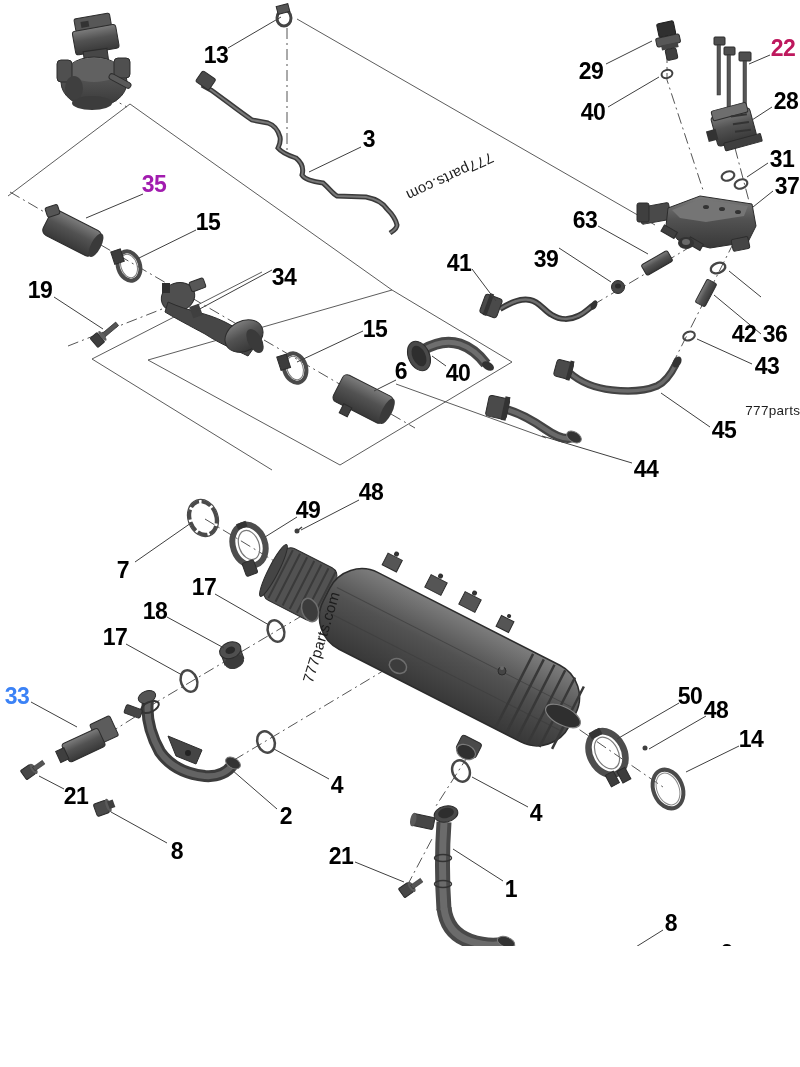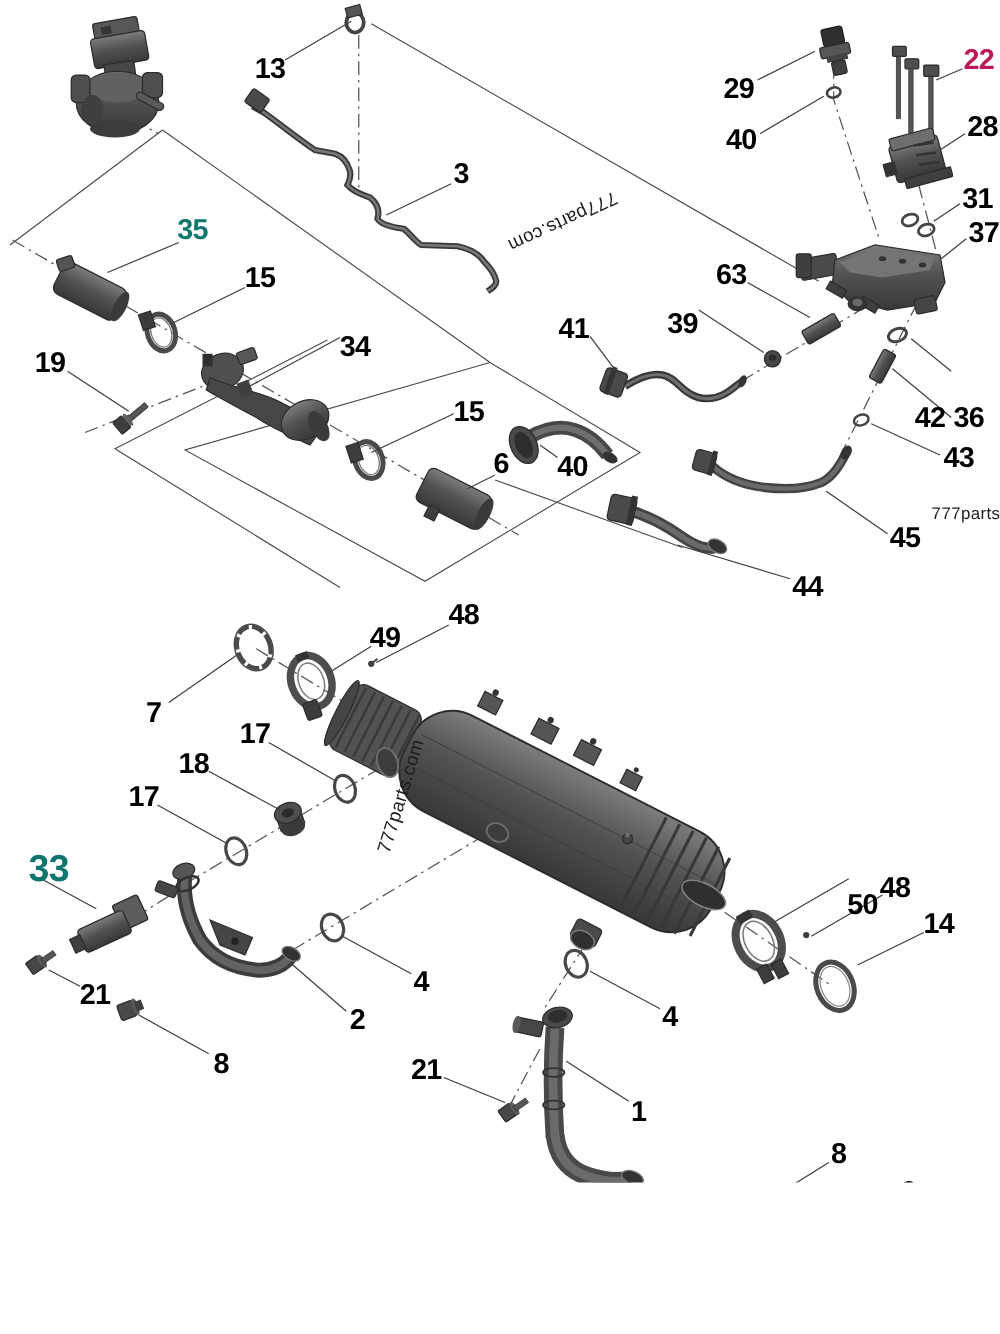--- a/index.html
+++ b/index.html
@@ -427,21 +427,21 @@
         <line x1="528" y1="807" x2="472" y2="777" stroke="#3f3f3f" stroke-width="1"></line>
         <line x1="503" y1="881" x2="453" y2="849" stroke="#3f3f3f" stroke-width="1"></line>
         <line x1="355" y1="862" x2="404" y2="882" stroke="#3f3f3f" stroke-width="1"></line>
         <line x1="449" y1="1008" x2="487" y2="1036" stroke="#3f3f3f" stroke-width="1"></line>
         <line x1="663" y1="930" x2="615" y2="960" stroke="#3f3f3f" stroke-width="1"></line>
         <line x1="718" y1="959" x2="666" y2="988" stroke="#3f3f3f" stroke-width="1"></line>
       </g>
 </svg>
 <div class="callout" style="left: 216px; top: 55px; font-size: 23px; color: rgb(0, 0, 0);">13</div>
     <div class="callout" style="left: 369px; top: 139px; font-size: 23px; color: rgb(0, 0, 0);">3</div>
-    <div class="callout" style="left: 154px; top: 184px; font-size: 23px; color: #0f766e; text-align: right;">35</div>
+    <div class="callout" style="left: 154px; top: 184px; font-size: 23px; color: #a21caf; text-align: right;">35</div>
     <div class="callout" style="left: 208px; top: 222px; font-size: 23px; color: rgb(0, 0, 0);">15</div>
     <div class="callout" style="left: 284px; top: 277px; font-size: 23px; color: rgb(0, 0, 0);">34</div>
     <div class="callout" style="left: 40px; top: 290px; font-size: 23px; color: rgb(0, 0, 0);">19</div>
     <div class="callout" style="left: 375px; top: 329px; font-size: 23px; color: rgb(0, 0, 0);">15</div>
     <div class="callout" style="left: 401px; top: 371px; font-size: 23px; color: rgb(0, 0, 0);">6</div>
     <div class="callout" style="left: 591px; top: 71px; font-size: 23px; color: rgb(0, 0, 0);">29</div>
     <div class="callout" style="left: 593px; top: 112px; font-size: 23px; color: rgb(0, 0, 0);">40</div>
     <div class="callout" style="left: 783px; top: 48px; font-size: 23px; color: #be185d;">22</div>
     <div class="callout" style="left: 786px; top: 101px; font-size: 23px; color: rgb(0, 0, 0);">28</div>
     <div class="callout" style="left: 782px; top: 159px; font-size: 23px; color: rgb(0, 0, 0);">31</div>
@@ -454,26 +454,26 @@
     <div class="callout" style="left: 767px; top: 366px; font-size: 23px; color: rgb(0, 0, 0);">43</div>
     <div class="callout" style="left: 724px; top: 430px; font-size: 23px; color: rgb(0, 0, 0);">45</div>
     <div class="callout" style="left: 646px; top: 469px; font-size: 23px; color: rgb(0, 0, 0);">44</div>
     <div class="callout" style="left: 458px; top: 373px; font-size: 23px; color: rgb(0, 0, 0);">40</div>
     <div class="callout" style="left: 123px; top: 570px; font-size: 23px; color: rgb(0, 0, 0);">7</div>
     <div class="callout" style="left: 308px; top: 510px; font-size: 23px; color: rgb(0, 0, 0);">49</div>
     <div class="callout" style="left: 371px; top: 492px; font-size: 23px; color: rgb(0, 0, 0);">48</div>
     <div class="callout" style="left: 204px; top: 587px; font-size: 23px; color: rgb(0, 0, 0);">17</div>
     <div class="callout" style="left: 155px; top: 611px; font-size: 23px; color: rgb(0, 0, 0);">18</div>
     <div class="callout" style="left: 115px; top: 637px; font-size: 23px; color: rgb(0, 0, 0);">17</div>
-    <div class="callout" style="left: 17px; top: 696px; font-size: 30px; color: #0f766e; margin-left: 22px;">33</div>
+    <div class="callout" style="left: 17px; top: 696px; font-size: 23px; color: #3b82f6;">33</div>
     <div class="callout" style="left: 76px; top: 796px; font-size: 23px; color: rgb(0, 0, 0);">21</div>
     <div class="callout" style="left: 177px; top: 851px; font-size: 23px; color: rgb(0, 0, 0);">8</div>
     <div class="callout" style="left: 286px; top: 816px; font-size: 23px; color: rgb(0, 0, 0);">2</div>
     <div class="callout" style="left: 337px; top: 785px; font-size: 23px; color: rgb(0, 0, 0);">4</div>
-    <div class="callout" style="left: 690px; top: 696px; font-size: 23px; color: rgb(0, 0, 0); margin-top: 28px;">50</div>
+    <div class="callout" style="left: 690px; top: 696px; font-size: 23px; color: rgb(0, 0, 0);">50</div>
     <div class="callout" style="left: 716px; top: 710px; font-size: 23px; color: rgb(0, 0, 0);">48</div>
     <div class="callout" style="left: 751px; top: 739px; font-size: 23px; color: rgb(0, 0, 0);">14</div>
     <div class="callout" style="left: 536px; top: 813px; font-size: 23px; color: rgb(0, 0, 0);">4</div>
     <div class="callout" style="left: 511px; top: 889px; font-size: 23px; color: rgb(0, 0, 0);">1</div>
     <div class="callout" style="left: 341px; top: 856px; font-size: 23px; color: rgb(0, 0, 0);">21</div>
     <div class="callout" style="left: 436px; top: 1001px; font-size: 23px; color: rgb(0, 0, 0);">11</div>
     <div class="callout" style="left: 671px; top: 923px; font-size: 23px; color: rgb(0, 0, 0);">8</div>
     <div class="callout" style="left: 727px; top: 953px; font-size: 23px; color: rgb(0, 0, 0);">9</div>
     <div class="watermark" style="left: 450px; top: 177px; font-size: 15px; transform: translate(-50%, -50%) rotate(155deg);">777parts.com</div>
     <div class="watermark" style="left: 788px; top: 411px; font-size: 13.5px; transform: translate(-50%, -50%) rotate(0deg);">777parts.com</div>

